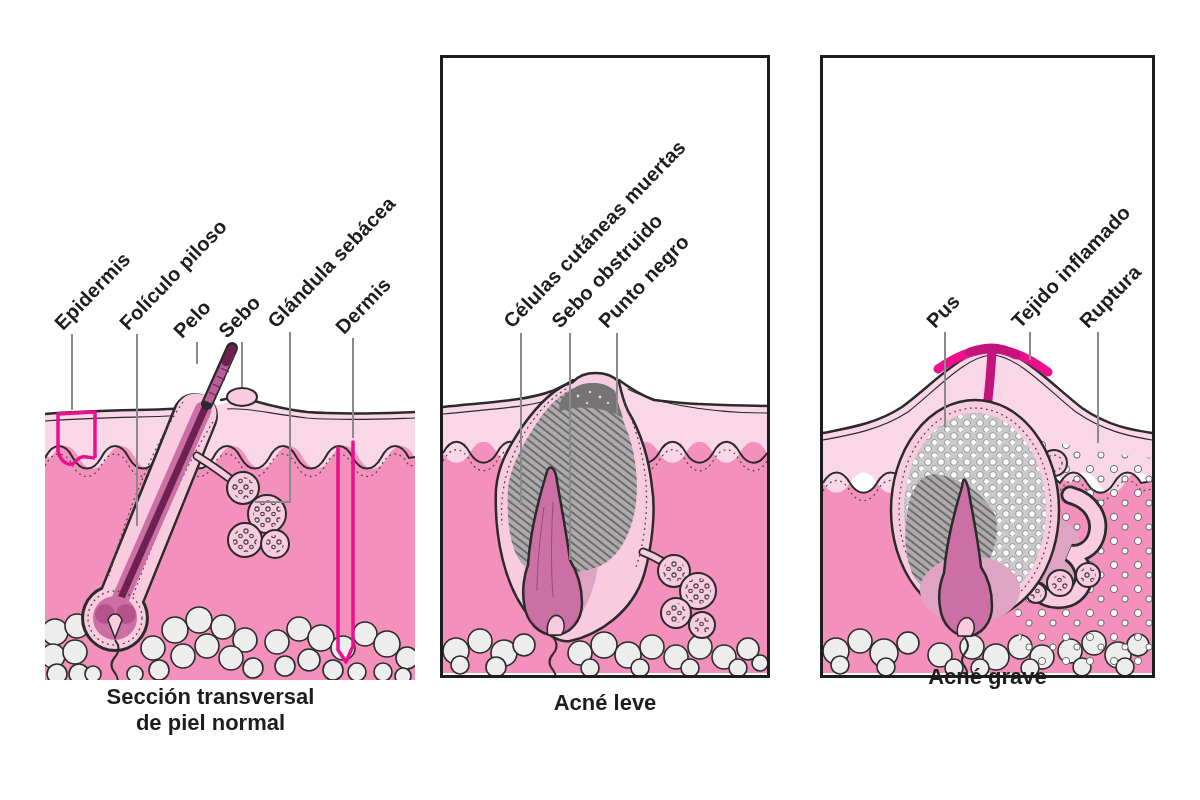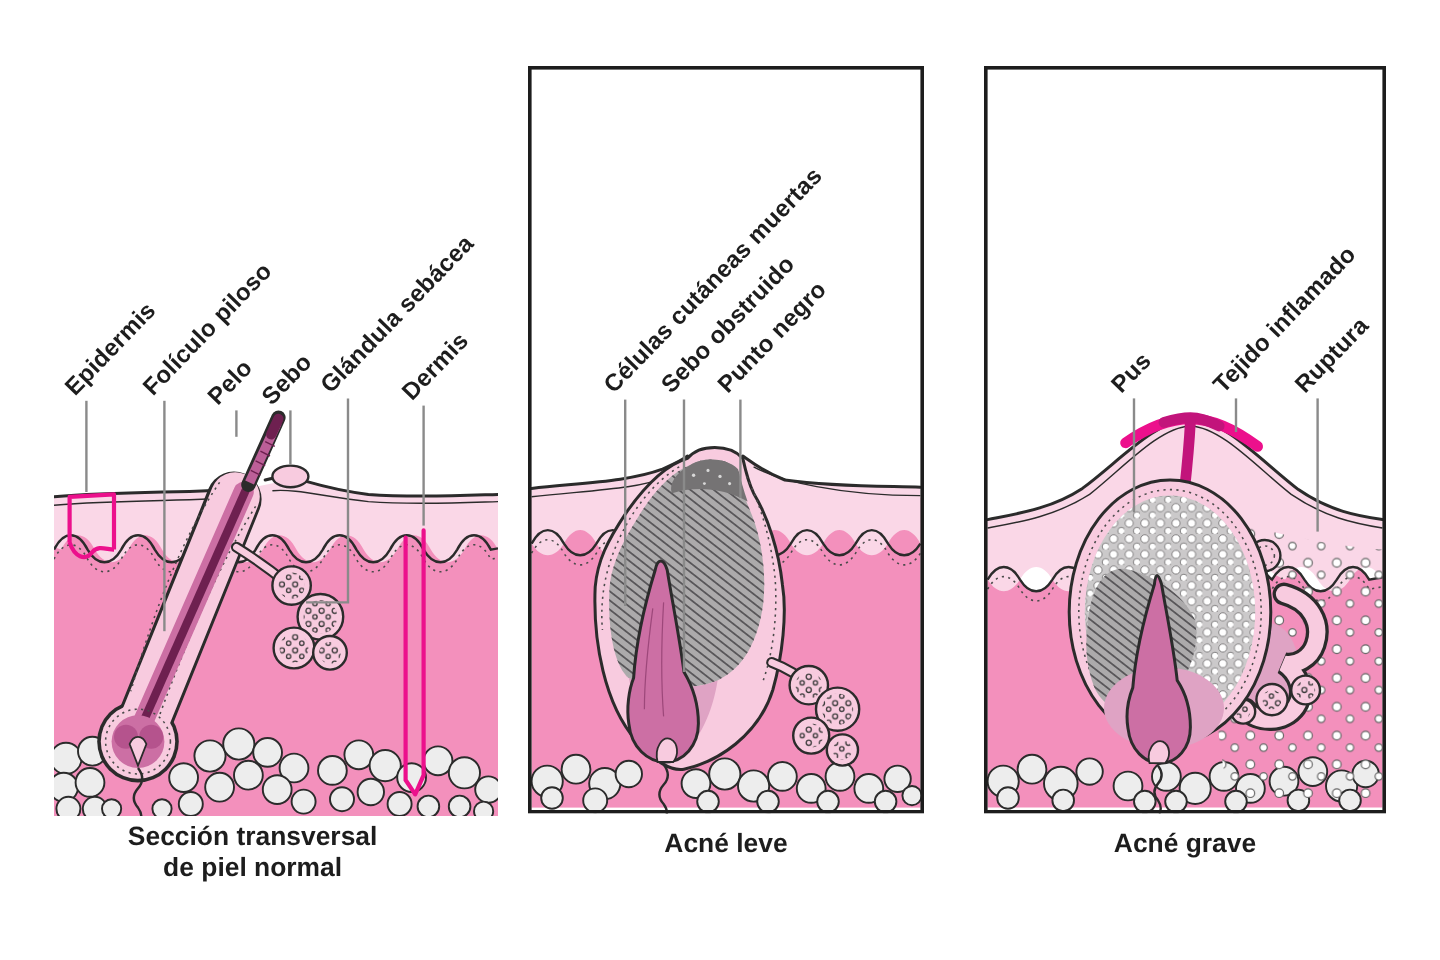--- a/index.html
+++ b/index.html
@@ -354,15 +354,15 @@
 
   <span class="lbl" style="left:938px;top:310px">Pus</span>
   <span class="lbl" style="left:1023px;top:310px">Tejido inflamado</span>
   <span class="lbl" style="left:1091px;top:310px">Ruptura</span>
 
   <div class="cap" style="left:28px;top:684px;width:365px">
     <div>Sección transversal</div>
     <div>de piel normal</div>
   </div>
   <div class="cap" style="left:440px;top:690px;width:330px">Acné leve</div>
-  <div class="cap" style="left:820px;top:690px;width:335px">Acné grave</div>
+  <div class="cap" style="left:820px;top:664px;width:335px">Acné grave</div>
 
 </div>
 
 </body></html>

